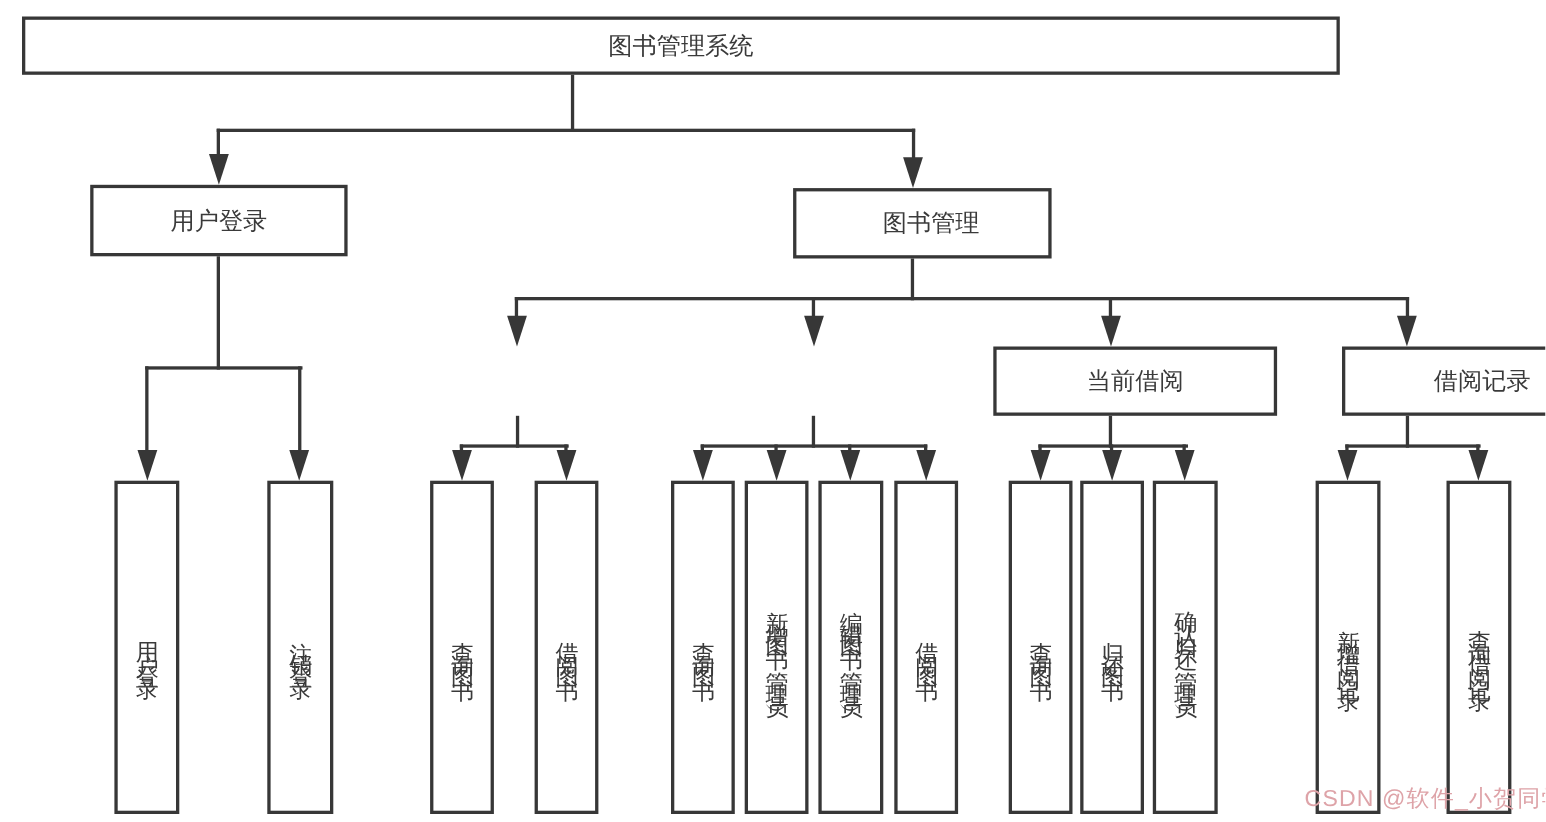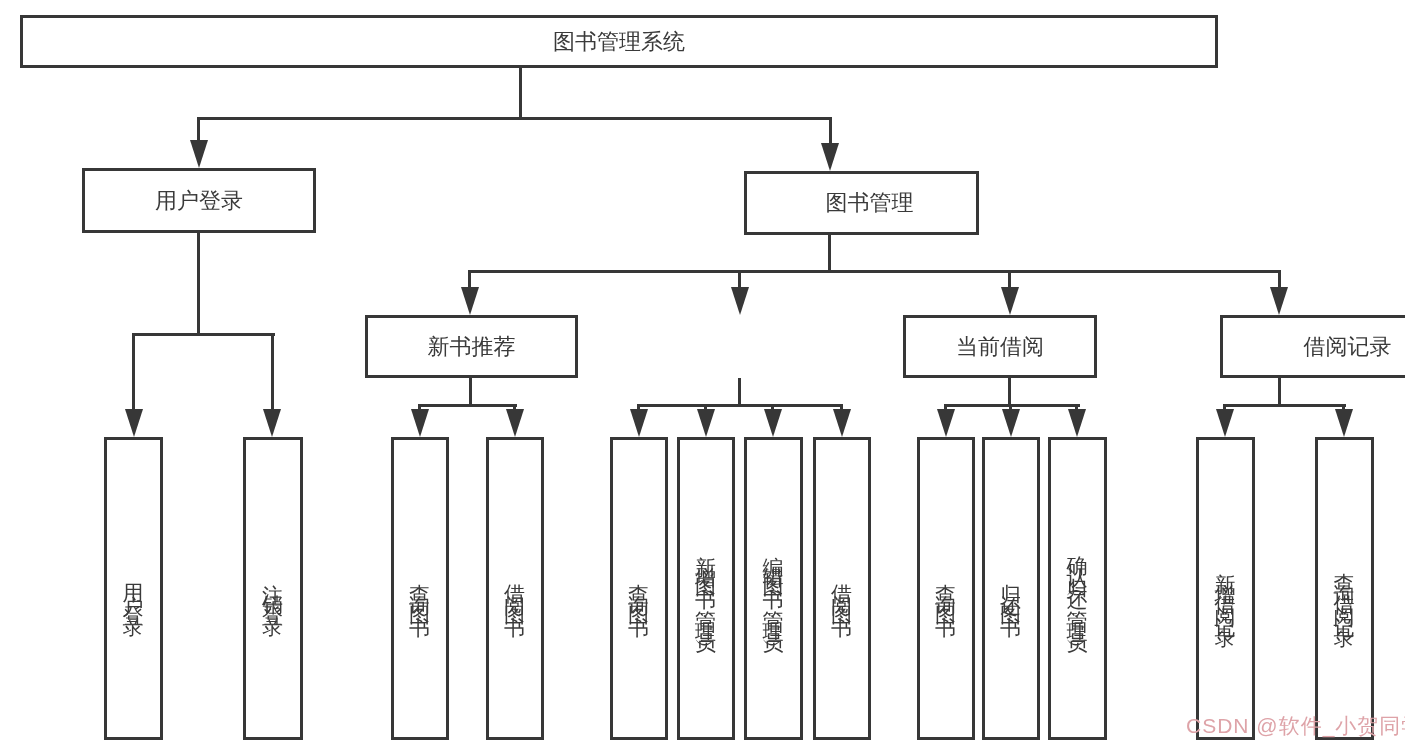--- a/index.html
+++ b/index.html
@@ -43,21 +43,21 @@
   <div class="vl" style="left:519px;top:68px;width:3px;height:52px;"></div>
   <div class="hl" style="left:197px;top:117px;width:635px;height:3px;"></div>
   <div class="vl" style="left:197px;top:117px;width:3px;height:26px;"></div>
   <div class="ar" style="left:190px;top:140px;"></div>
   <div class="vl" style="left:829px;top:117px;width:3px;height:29px;"></div>
   <div class="ar" style="left:821px;top:143px;"></div>
 
   <div class="box" style="left:82px;top:168px;width:234px;height:65px;">
     <span>用户登录</span>
   </div>
-  <div class="box" style="left:744px;top:171px;width:235px;height:64px;padding-left:16px;">
+  <div class="box" style="left:721px;top:171px;width:235px;height:64px;padding-left:16px;">
     <span>图书管理</span>
   </div>
 
   <div class="vl" style="left:197px;top:233px;width:3px;height:103px;"></div>
   <div class="hl" style="left:132px;top:333px;width:143px;height:3px;"></div>
   <div class="vl" style="left:132px;top:333px;width:3px;height:79px;"></div>
   <div class="ar" style="left:125px;top:409px;"></div>
   <div class="vl" style="left:271px;top:333px;width:3px;height:79px;"></div>
   <div class="ar" style="left:263px;top:409px;"></div>
 
@@ -65,24 +65,21 @@
   <div class="hl" style="left:468px;top:270px;width:813px;height:3px;"></div>
   <div class="vl" style="left:468px;top:270px;width:3px;height:20px;"></div>
   <div class="ar" style="left:461px;top:287px;"></div>
   <div class="vl" style="left:738px;top:270px;width:3px;height:20px;"></div>
   <div class="ar" style="left:731px;top:287px;"></div>
   <div class="vl" style="left:1008px;top:270px;width:3px;height:20px;"></div>
   <div class="ar" style="left:1001px;top:287px;"></div>
   <div class="vl" style="left:1278px;top:270px;width:3px;height:20px;"></div>
   <div class="ar" style="left:1270px;top:287px;"></div>
 
-  <div class="box" style="left:365px;top:315px;width:213px;height:63px;">
-    <span>新书推荐</span>
-  </div>
-  <div class="box" style="left:903px;top:315px;width:194px;height:63px;">
+  <div class="box" style="left:903px;top:315px;width:258px;height:63px;">
     <span>当前借阅</span>
   </div>
   <div class="box" style="left:1220px;top:315px;width:255px;height:63px;">
     <span>借阅记录</span>
   </div>
 
   <div class="vl" style="left:469px;top:378px;width:3px;height:29px;"></div>
   <div class="hl" style="left:418px;top:404px;width:99px;height:3px;"></div>
   <div class="vl" style="left:418px;top:404px;width:3px;height:10px;"></div>
   <div class="ar" style="left:411px;top:409px;"></div>

